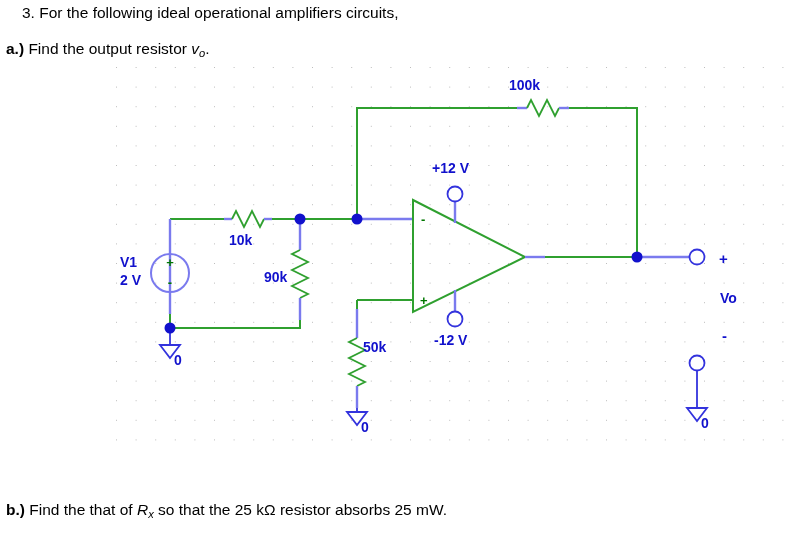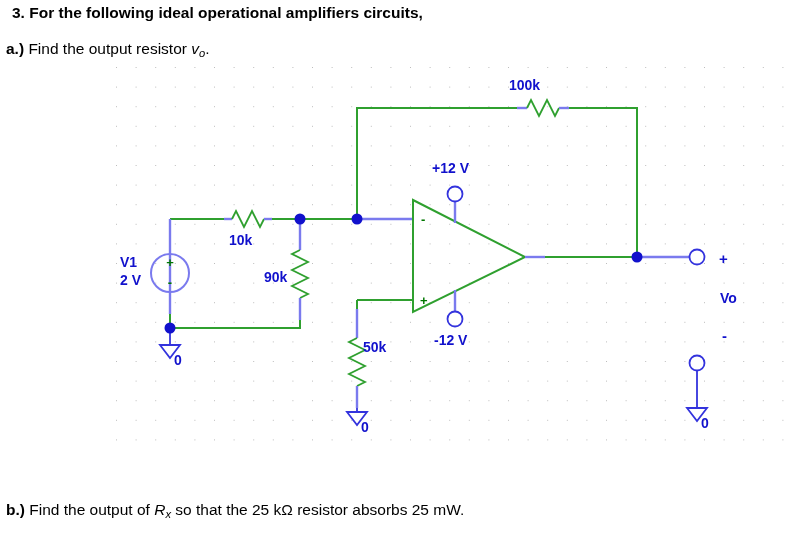--- a/index.html
+++ b/index.html
@@ -14,21 +14,21 @@
     font-family: "Liberation Sans", sans-serif;
     overflow: hidden;
   }
   .q-text {
     position: absolute;
     color: #000000;
     font-size: 15.5px;
     line-height: 1.2;
     white-space: nowrap;
   }
-  #q-intro { left: 12px; top: 4px; font-weight: bold; }
+  #q-intro { left: 22px; top: 4px; }
   #q-a     { left: 6px; top: 40px; }
   #q-b     { left: 6px; top: 501px; }
   .bold { font-weight: bold; }
   .ital { font-style: italic; }
   .sub {
     font-size: 0.72em;
     vertical-align: -0.28em;
     font-style: italic;
   }
   #schematic {
@@ -72,21 +72,21 @@
 
 <div class="q-text" id="q-intro">
   <span>3. For the following ideal operational amplifiers circuits,</span>
 </div>
 
 <div class="q-text" id="q-a">
   <span class="bold">a.)</span><span> Find the output resistor </span><span class="ital">v</span><span class="sub">o</span><span>.</span>
 </div>
 
 <div class="q-text" id="q-b">
-  <span class="bold">b.)</span><span> Find the output of </span><span class="ital">R</span><span class="sub">x</span><span> so that the 25 kΩ resistor absorbs 25 mW.</span>
+  <span class="bold">b.)</span><span> Find the that of </span><span class="ital">R</span><span class="sub">x</span><span> so that the 25 kΩ resistor absorbs 25 mW.</span>
 </div>
 
 <div id="schematic">
 <svg width="806" height="395" viewBox="0 0 806 395" xmlns="http://www.w3.org/2000/svg">
 
   <g id="grid">
         <rect x="116.0" y="7.0" width="1" height="1" fill="#bdbdbd"></rect>
         <rect x="135.6" y="7.0" width="1" height="1" fill="#bdbdbd"></rect>
         <rect x="155.2" y="7.0" width="1" height="1" fill="#bdbdbd"></rect>
         <rect x="174.8" y="7.0" width="1" height="1" fill="#bdbdbd"></rect>

